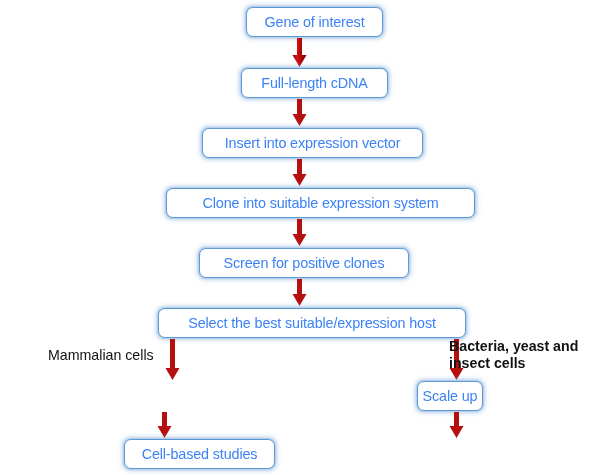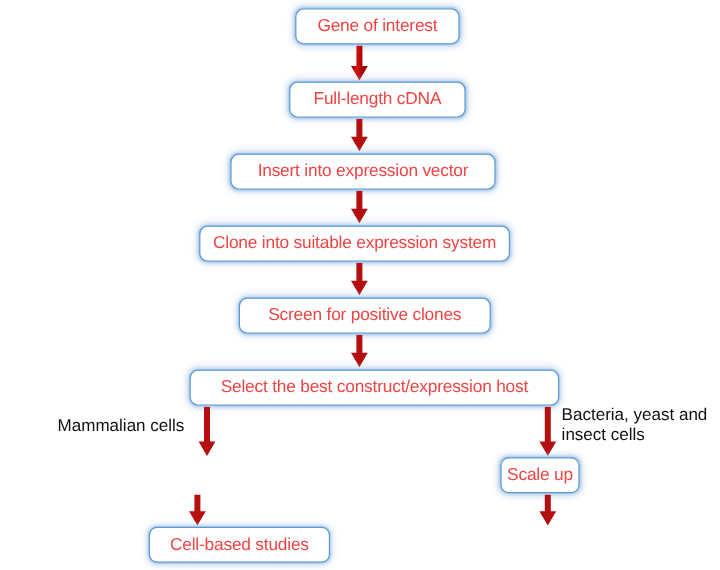--- a/index.html
+++ b/index.html
@@ -27,21 +27,21 @@
     position: absolute;
     box-sizing: border-box;
     background: #ffffff;
     border: 1.6px solid #5b9bd5;
     border-radius: 7px;
     box-shadow: 0 0 5px 1.5px rgba(150,185,225,0.55),
                 0 0 2px 0.5px rgba(120,165,215,0.5);
     display: flex;
     align-items: center;
     justify-content: center;
-    color: #ef4444;
+    color: #3b82f6;
     font-size: 14.4px;
     line-height: 1;
     letter-spacing: -0.15px;
     white-space: nowrap;
     font-family: "Liberation Sans", sans-serif;
   }
 
   
   .arrow {
     position: absolute;
@@ -86,69 +86,69 @@
   <div class="node" style="left:241px; top:68px; width:147px; height:30px;justify-content:center;">
     <span>Full-length cDNA</span>
   </div>
 
   <div class="arrow" style="left:291px; top:99px; height:28px;">
     <svg width="17" height="28" viewBox="0 0 17 28">
       <polygon points="6,0 11,0 11,15 15.5,15 8.5,27 1.5,15 6,15" fill="url(#ag1)" style="fill:#b60f0f"></polygon>
     </svg>
   </div>
 
-  <div class="node" style="left:192px; top:128px; width:221px; height:30px;">
+  <div class="node" style="left:202px; top:128px; width:221px; height:30px;">
     <span>Insert into expression vector</span>
   </div>
 
   <div class="arrow" style="left:291px; top:159px; height:28px;">
     <svg width="17" height="28" viewBox="0 0 17 28">
       <polygon points="6,0 11,0 11,15 15.5,15 8.5,27 1.5,15 6,15" style="fill:#b60f0f"></polygon>
     </svg>
   </div>
 
-  <div class="node" style="left:166px; top:188px; width:259px; height:30px;">
+  <div class="node" style="left:166px; top:188px; width:309px; height:30px;">
     <span>Clone into suitable expression system</span>
   </div>
 
   <div class="arrow" style="left:291px; top:219px; height:28px;">
     <svg width="17" height="28" viewBox="0 0 17 28">
       <polygon points="6,0 11,0 11,15 15.5,15 8.5,27 1.5,15 6,15" style="fill:#b60f0f"></polygon>
     </svg>
   </div>
 
   <div class="node" style="left:199px; top:248px; width:210px; height:30px;">
     <span>Screen for positive clones</span>
   </div>
 
   <div class="arrow" style="left:291px; top:279px; height:28px;">
     <svg width="17" height="28" viewBox="0 0 17 28">
       <polygon points="6,0 11,0 11,15 15.5,15 8.5,27 1.5,15 6,15" style="fill:#b60f0f"></polygon>
     </svg>
   </div>
 
   <div class="node" style="left:158px; top:308px; width:308px; height:30px;">
-    <span>Select the best construct/expression host</span>
+    <span>Select the best suitable/expression host</span>
   </div>
 
   <div class="arrow" style="left:164px; top:339px; height:42px;">
     <svg width="17" height="42" viewBox="0 0 17 42">
       <polygon points="6,0 11,0 11,29 15.5,29 8.5,41 1.5,29 6,29" style="fill:#b60f0f"></polygon>
     </svg>
   </div>
 
   <div class="arrow" style="left:448px; top:339px; height:42px;">
     <svg width="17" height="42" viewBox="0 0 17 42">
       <polygon points="6,0 11,0 11,29 15.5,29 8.5,41 1.5,29 6,29" style="fill:#b60f0f"></polygon>
     </svg>
   </div>
 
   <div class="edge-label" style="left:48px; top:347px;text-align:right;">Mammalian cells</div>
 
-  <div class="edge-label right-branch" style="left:468px; top:338px;">Bacteria, yeast and insect cells</div>
+  <div class="edge-label right-branch" style="left:449px; top:338px;font-weight:bold;">Bacteria, yeast and insect cells</div>
 
 
   <div class="node" style="left:417px; top:381px; width:66px; height:30px;">
     <span>Scale up</span>
   </div>
 
   <div class="arrow" style="left:156px; top:412px; height:27px;">
     <svg width="17" height="27" viewBox="0 0 17 27">
       <polygon points="6,0 11,0 11,14 15.5,14 8.5,26 1.5,14 6,14" style="fill:#b60f0f"></polygon>
     </svg>

